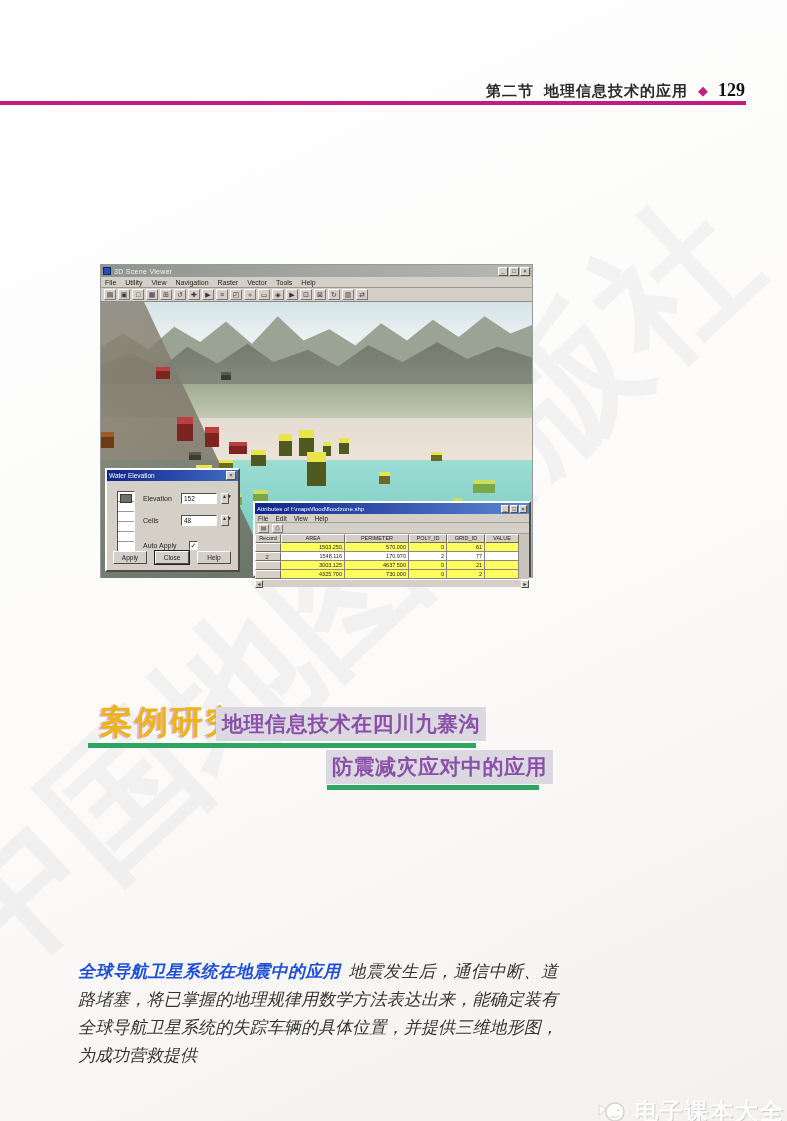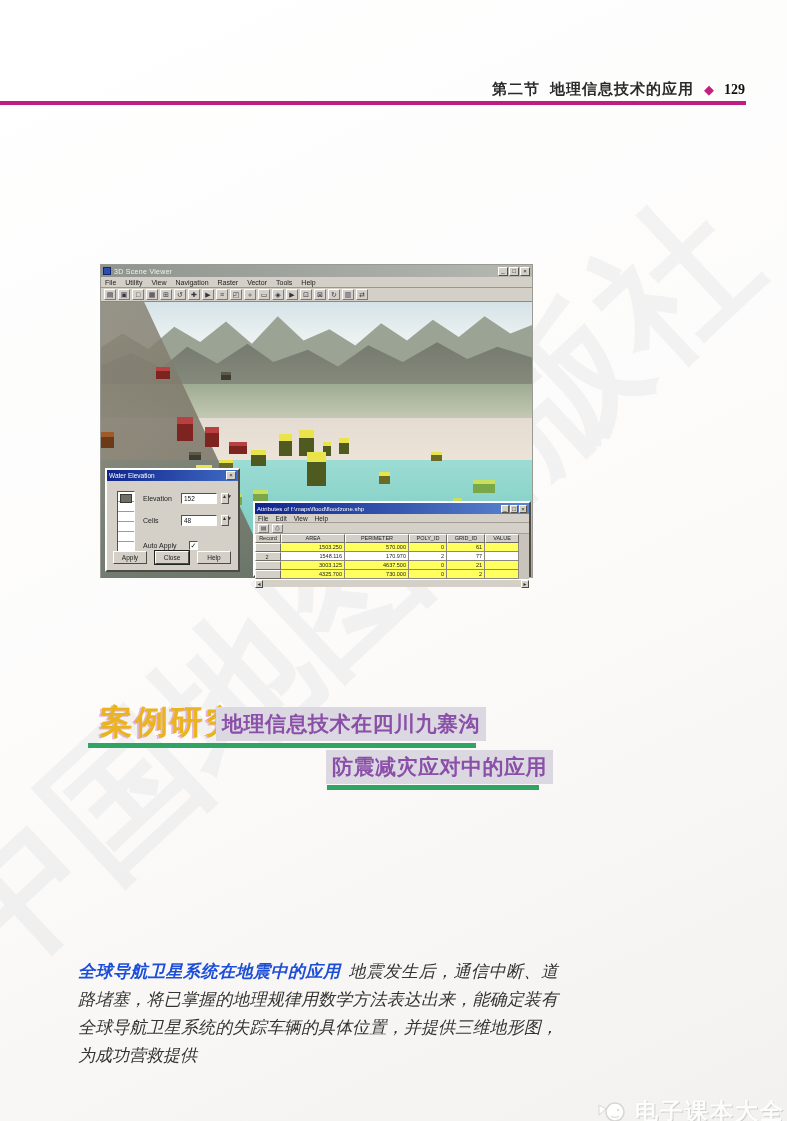--- a/index.html
+++ b/index.html
@@ -10,21 +10,21 @@
 
   
   .wm-diag { position:absolute; left:-40px; top:872px; height:150px; line-height:150px;
     font-size:150px; font-weight:700; white-space:nowrap; color:rgba(120,120,130,0.07);
     transform:rotate(-43deg); transform-origin:0 50%; font-family:"Liberation Serif", serif; pointer-events:none; }
 
   
   .hdr { position:absolute; top:80px; right:42px; display:flex; align-items:baseline; gap:10px; }
   .hdr .sec { font-size:15px; font-weight:700; color:#2b2b2b; letter-spacing:1px; }
   .hdr .diamond { color:#c2227f; font-size:13px; align-self:center; }
-  .hdr .pno { font-family:"Liberation Serif", serif; font-size:14px; font-weight:700; color:#111; }
+  .hdr .pno { font-family:"Liberation Serif", serif; font-size:18px; font-weight:700; color:#111; }
   .hdr-rule { position:absolute; left:0; top:101px; width:746px; height:4px; background:#c01d82; }
 
   
   .para1 { position:absolute; left:78px; top:118px; width:472px; font-family:"Liberation Serif", serif;
     font-size:17.5px; line-height:29px; color:#222; text-align:justify; text-indent:2em; }
   .bullet { display:inline-block; width:13px; height:13px; border-radius:50%; background:#2e9e4f; margin-right:10px; }
 
   
   .figure { position:absolute; left:100px; top:264px; width:433px; height:314px;
     border:1px solid #9a9a94; background:#d4d0c8; font-family:"Liberation Sans", sans-serif; }

